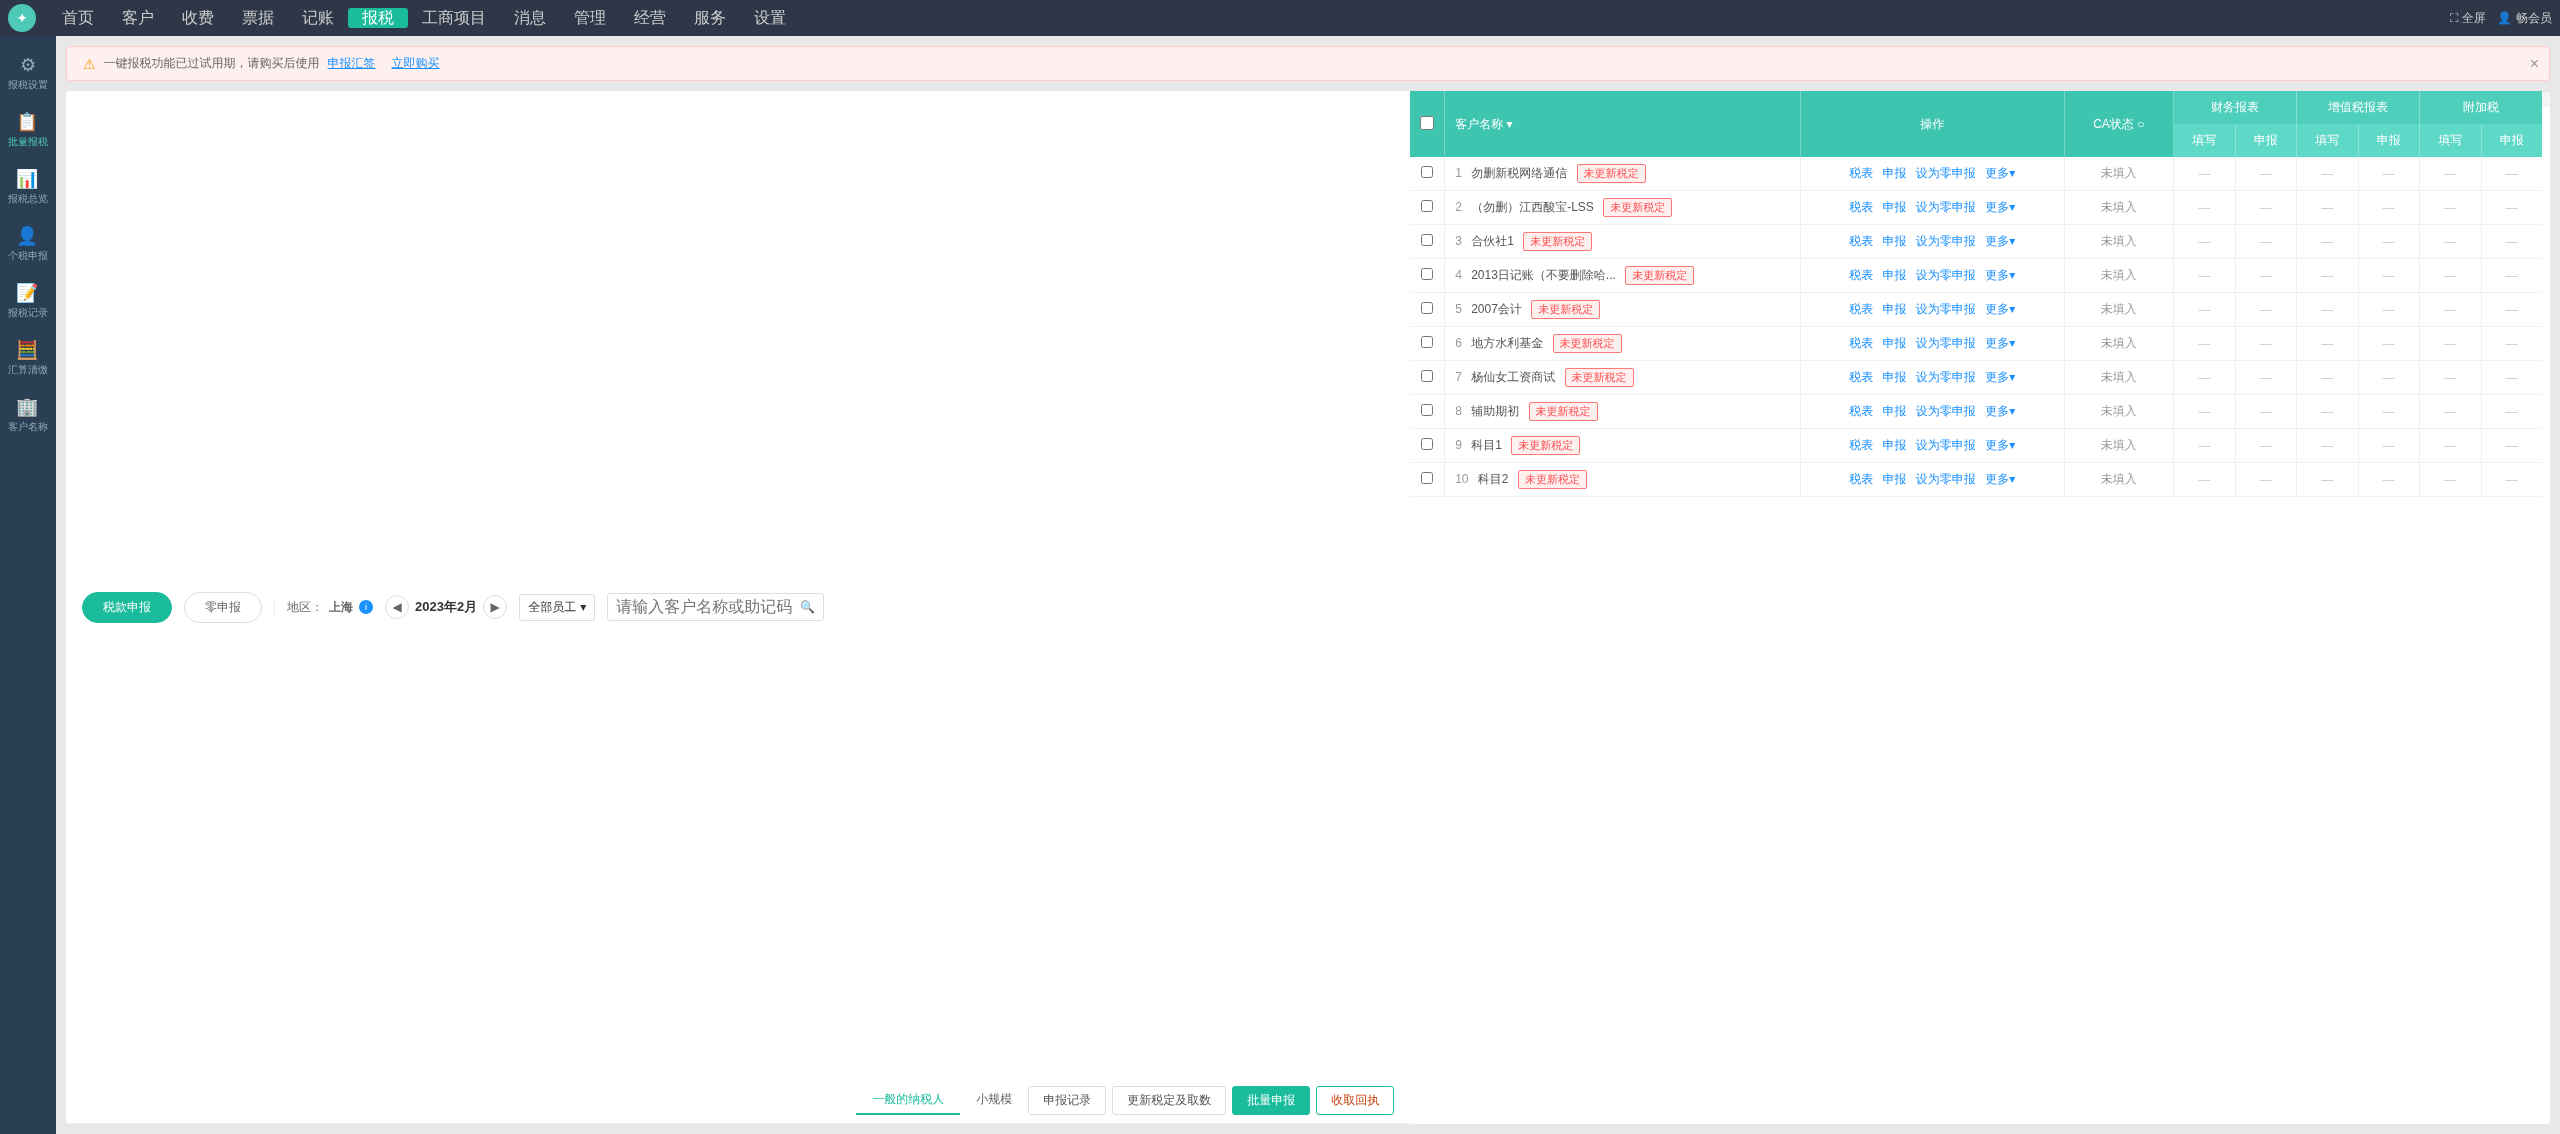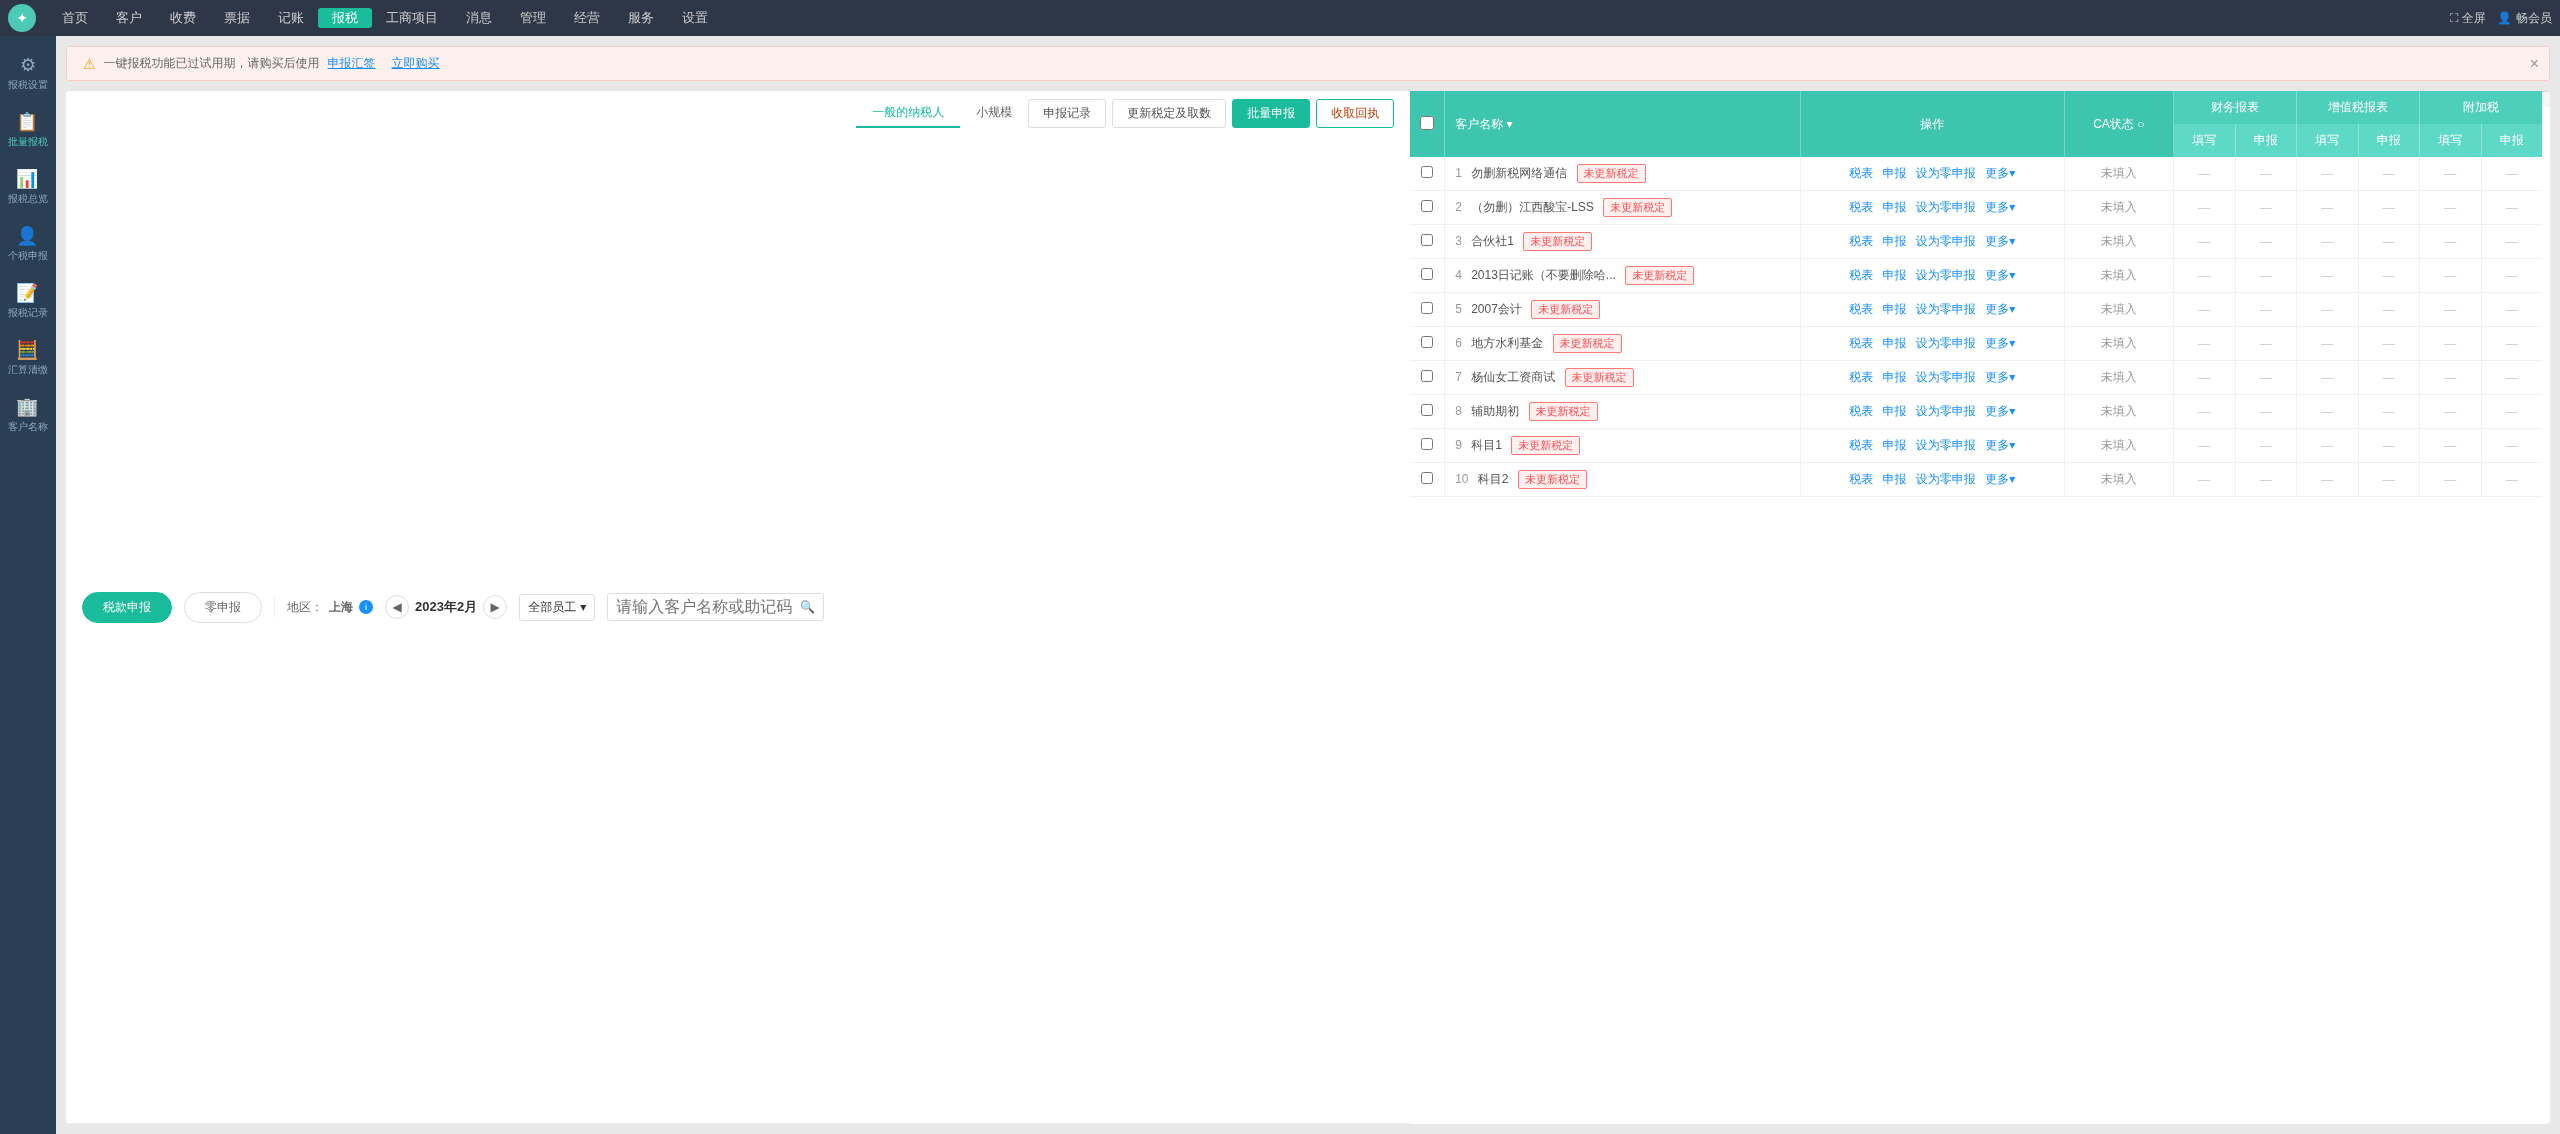--- a/index.html
+++ b/index.html
@@ -2,21 +2,21 @@
 <html><head>
   <meta charset="utf-8">
   <style>
     * { box-sizing: border-box; margin: 0; padding: 0; }
     body { font-family: 'Microsoft YaHei', Arial, sans-serif; font-size: 12px; background: #e8e8e8; display: flex; flex-direction: column; height: 100vh; overflow: hidden; }
 
     
     .top-nav { background: #2d3748; height: 36px; display: flex; align-items: center; padding: 0 8px; flex-shrink: 0; }
     .top-nav-logo { width: 28px; height: 28px; background: #4dc9b8; border-radius: 50%; display: flex; align-items: center; justify-content: center; color: white; font-size: 14px; margin-right: 12px; flex-shrink: 0; }
     .top-nav-items { display: flex; gap: 0; }
-    .top-nav-item { color: #ccc; padding: 0 14px; height: 20px; display: flex; align-items: center; cursor: pointer; font-size: 13px; }
+    .top-nav-item { color: #ccc; padding: 0 14px; height: 20px; display: flex; align-items: center; cursor: pointer; font-size: 16px; }
     .top-nav-item.active { background: #1abc9c; color: white; border-radius: 3px; }
     .top-nav-right { margin-left: auto; display: flex; align-items: center; gap: 12px; color: #ccc; font-size: 12px; }
     .top-nav-right-btn { color: #ccc; cursor: pointer; }
 
     
     .main-layout { display: flex; flex: 1; overflow: hidden; }
 
     
     .sidebar { width: 56px; background: #2a3f54; display: flex; flex-direction: column; align-items: center; padding-top: 8px; flex-shrink: 0; }
     .sidebar-item { display: flex; flex-direction: column; align-items: center; padding: 10px 4px; cursor: pointer; color: #8fa8bc; width: 100%; text-align: center; }
@@ -174,21 +174,21 @@
         <div class="dept-select">
           <span>全部员工</span>
           <span>▾</span>
         </div>
         <div class="search-box">
           <input type="text" placeholder="请输入客户名称或助记码" style="">
           <span class="search-icon">🔍</span>
         </div>
       </div>
 
-      <div style="padding: 8px 16px; border-bottom: 1px solid #eee; display: flex; align-items: flex-start; flex-shrink: 0;">
+      <div style="padding: 8px 16px; border-bottom: 1px solid #eee; display: flex; align-items: flex-end; flex-shrink: 0;">
         <div class="taxpayer-tab active">一般的纳税人</div>
         <div class="taxpayer-tab">小规模</div>
         <div style="margin-left: auto; display: flex; gap: 6px;">
           <button class="action-btn">申报记录</button>
           <button class="action-btn">更新税定及取数</button>
           <button class="action-btn primary">批量申报</button>
           <button class="action-btn secondary">收取回执</button>
         </div>
       </div>
 

